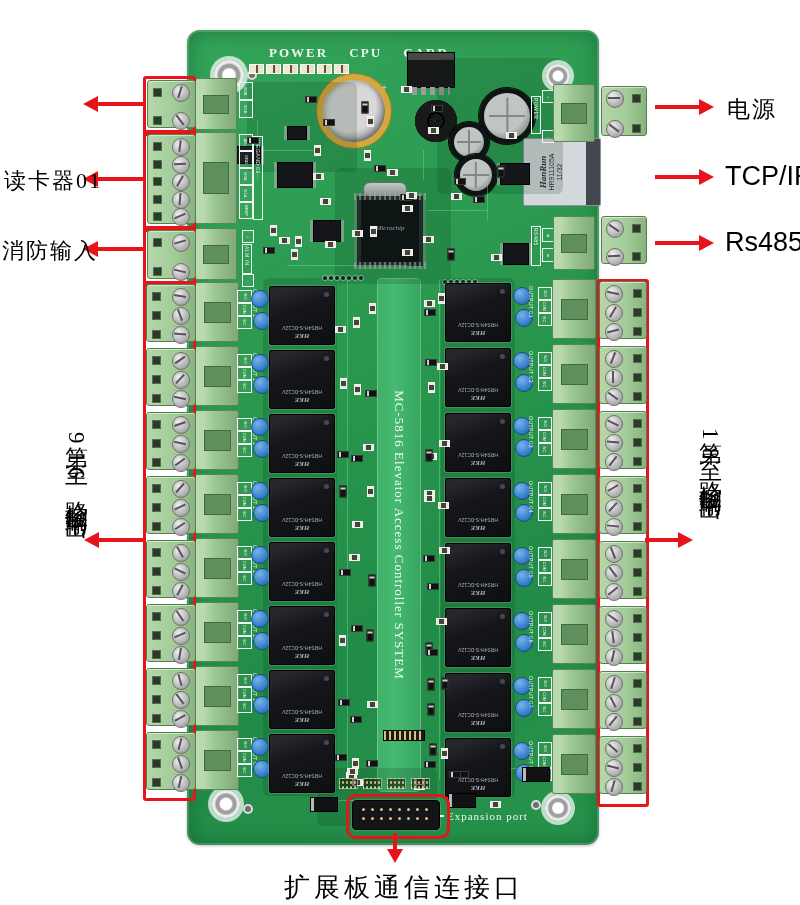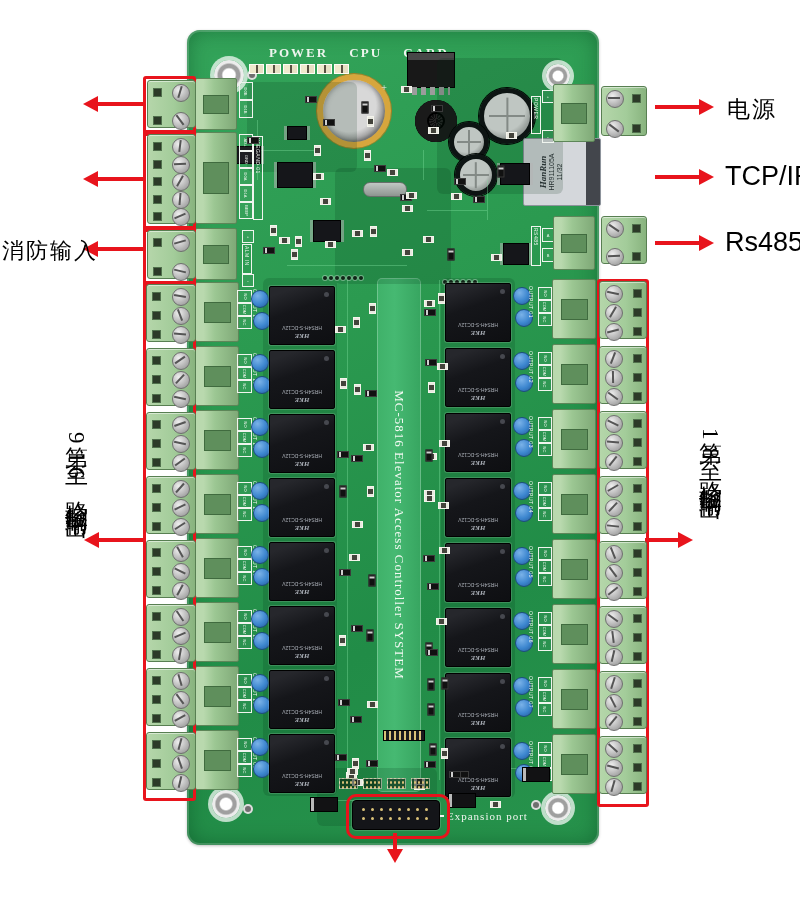--- a/index.html
+++ b/index.html
@@ -90,20 +90,24 @@
   <div class="board">
 
     <div class="top-silk silk">POWER CPU CARD</div>
     <div class="battery"></div>
     <div class="reg"></div>
     <div class="toroid"></div>
     <div class="cap" style="left:292px;top:58px;width:46px;height:46px;"></div>
     <div class="cap" style="left:262px;top:92px;width:30px;height:30px;"></div>
     <div class="cap" style="left:268px;top:124px;width:32px;height:32px;"></div>
     <div class="crystal"></div>
+    <div class="cpu">
+      <div class="cpu-pins"></div>
+      <div class="cpu-txt">Microchip</div>
+    </div>
     <div class="rj45">
       <div class="rjtxt">
         <div class="l1">HanRun</div>
         <div class="l2">HR911105A</div>
         <div class="l3">11/32</div>
       </div>
     </div>
     <div class="strip">
       <div class="strip-text">MC-5816 Elevator Access Controller SYSTEM</div>
     </div>
@@ -666,26 +670,28 @@
   <div class="arrow-h head-left" style="left:98px;top:102px;width:45px;"></div>
   <div class="arrow-h head-left" style="left:98px;top:177px;width:45px;"></div>
   <div class="arrow-h head-left" style="left:98px;top:247px;width:45px;"></div>
   <div class="arrow-h head-left" style="left:99px;top:538px;width:44px;"></div>
   <div class="arrow-h head-right" style="left:655px;top:105px;width:44px;"></div>
   <div class="arrow-h head-right" style="left:655px;top:175px;width:44px;"></div>
   <div class="arrow-h head-right" style="left:655px;top:241px;width:44px;"></div>
   <div class="arrow-h head-right" style="left:645px;top:538px;width:33px;"></div>
   <div class="arrow-v head-down" style="left:393px;top:833px;width:4px;height:16px;"></div>
 
+  <div class="cn-label" style="left:4px;top:166px;">读卡器01</div>
   <div class="cn-label" style="left:2px;top:236px;">消防输入</div>
   <div class="cn-label" style="left:727px;top:94px;font-size:23px;">电源</div>
   <div class="en-label" style="left:725px;top:161px;">TCP/IP</div>
   <div class="en-label" style="left:725px;top:227px;">Rs485</div>
   <div class="cn-vertical" style="left:61px;top:428px;">第9至16路控制输出</div>
   <div class="cn-vertical" style="left:695px;top:424px;">第1至8路控制输出</div>
+  <div class="cn-bottom" style="left:284px;top:870px;">扩展板通信连接口</div>
 
 <div class="plug" style="left: 147px; top: 80px; width: 47px; height: 46px;">
       <div class="sqhole" style="left: 5px; top: 7px;"></div>
       <div class="sqhole" style="left: 5px; top: 35px;"></div>
       <div class="screw" style="left: 24px; top: 3px;">
         <i style="transform: rotate(107deg);"></i>
       </div>
       <div class="screw" style="left: 24px; top: 31px;">
         <i style="transform: rotate(53deg);"></i>
       </div>

